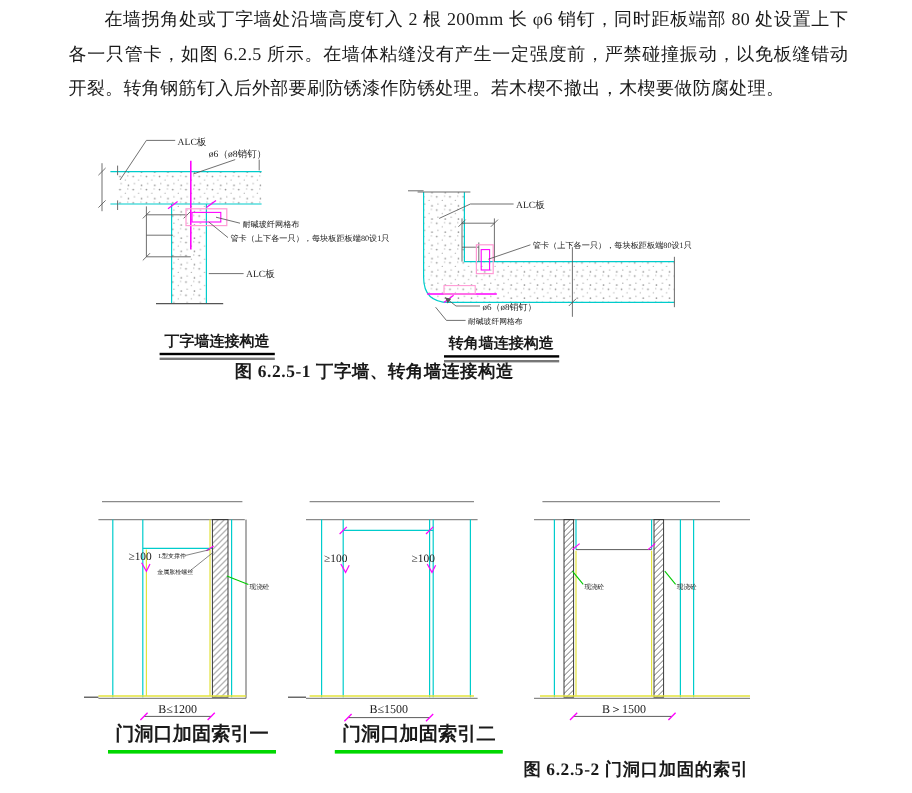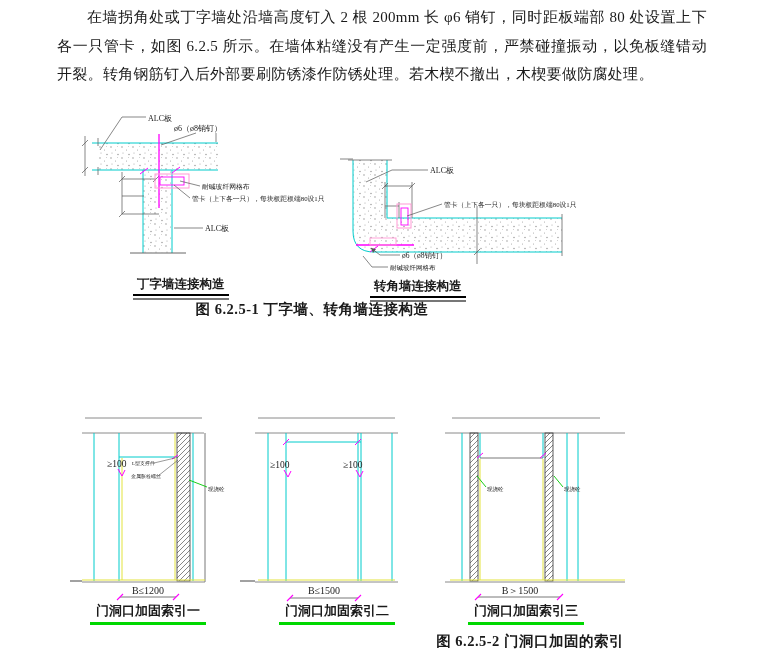--- a/index.html
+++ b/index.html
@@ -16,21 +16,21 @@
   .fig-cap {
     position:absolute; left:0; width:624px; text-align:center;
     font-weight:bold; font-size:14.5px; letter-spacing:0.5px;
   }
   #fig1cap { top:300px; }
   #fig2cap { top:632px;text-align:right; }
   .sub-cap { position:absolute; font-weight:bold; }
   .sub-cap.black { font-size:12.5px; }
   .sub-cap.black span { display:inline-block; padding:0 4px 1px; border-bottom:2.5px solid #000; }
   .sub-cap.black i { display:block; height:1.5px; background:#777; margin-top:2px; }
-  .sub-cap.green { font-size:13px; }
+  .sub-cap.green { font-size:16px; }
   .sub-cap.green span { display:inline-block; padding:0 6px 2px; border-bottom:3px solid #00d800; }
   svg { position:absolute; overflow:visible; }
   svg text { font-family:"Liberation Serif","DejaVu Serif",serif; fill:#222; }
 </style>
 </head>
 <body>
 
 <div class="page">
 
   <div class="para" id="para1">在墙拐角处或丁字墙处沿墙高度钉入 2 根 200mm 长 φ6 销钉，同时距板端部 80 处设置上下各一只管卡，如图 6.2.5 所示。在墙体粘缝没有产生一定强度前，严禁碰撞振动，以免板缝错动开裂。转角钢筋钉入后外部要刷防锈漆作防锈处理。若木楔不撤出，木楔要做防腐处理。</div>
@@ -250,18 +250,15 @@
     <text x="124" y="78" font-size="5.5">现浇砼</text>
     <text x="80" y="181" font-size="10" text-anchor="middle">B＞1500</text>
   </svg>
 
   <div class="sub-cap green" style="left:90px;top:602px">
     <span>门洞口加固索引一</span>
   </div>
   <div class="sub-cap green" style="left:279px;top:602px">
     <span>门洞口加固索引二</span>
   </div>
-  <div class="sub-cap green" style="left:468px;top:602px">
-    <span>门洞口加固索引三</span>
-  </div>
   <div class="fig-cap" id="fig2cap">图 6.2.5-2 门洞口加固的索引</div>
 
 </div>
 
 </body></html>

